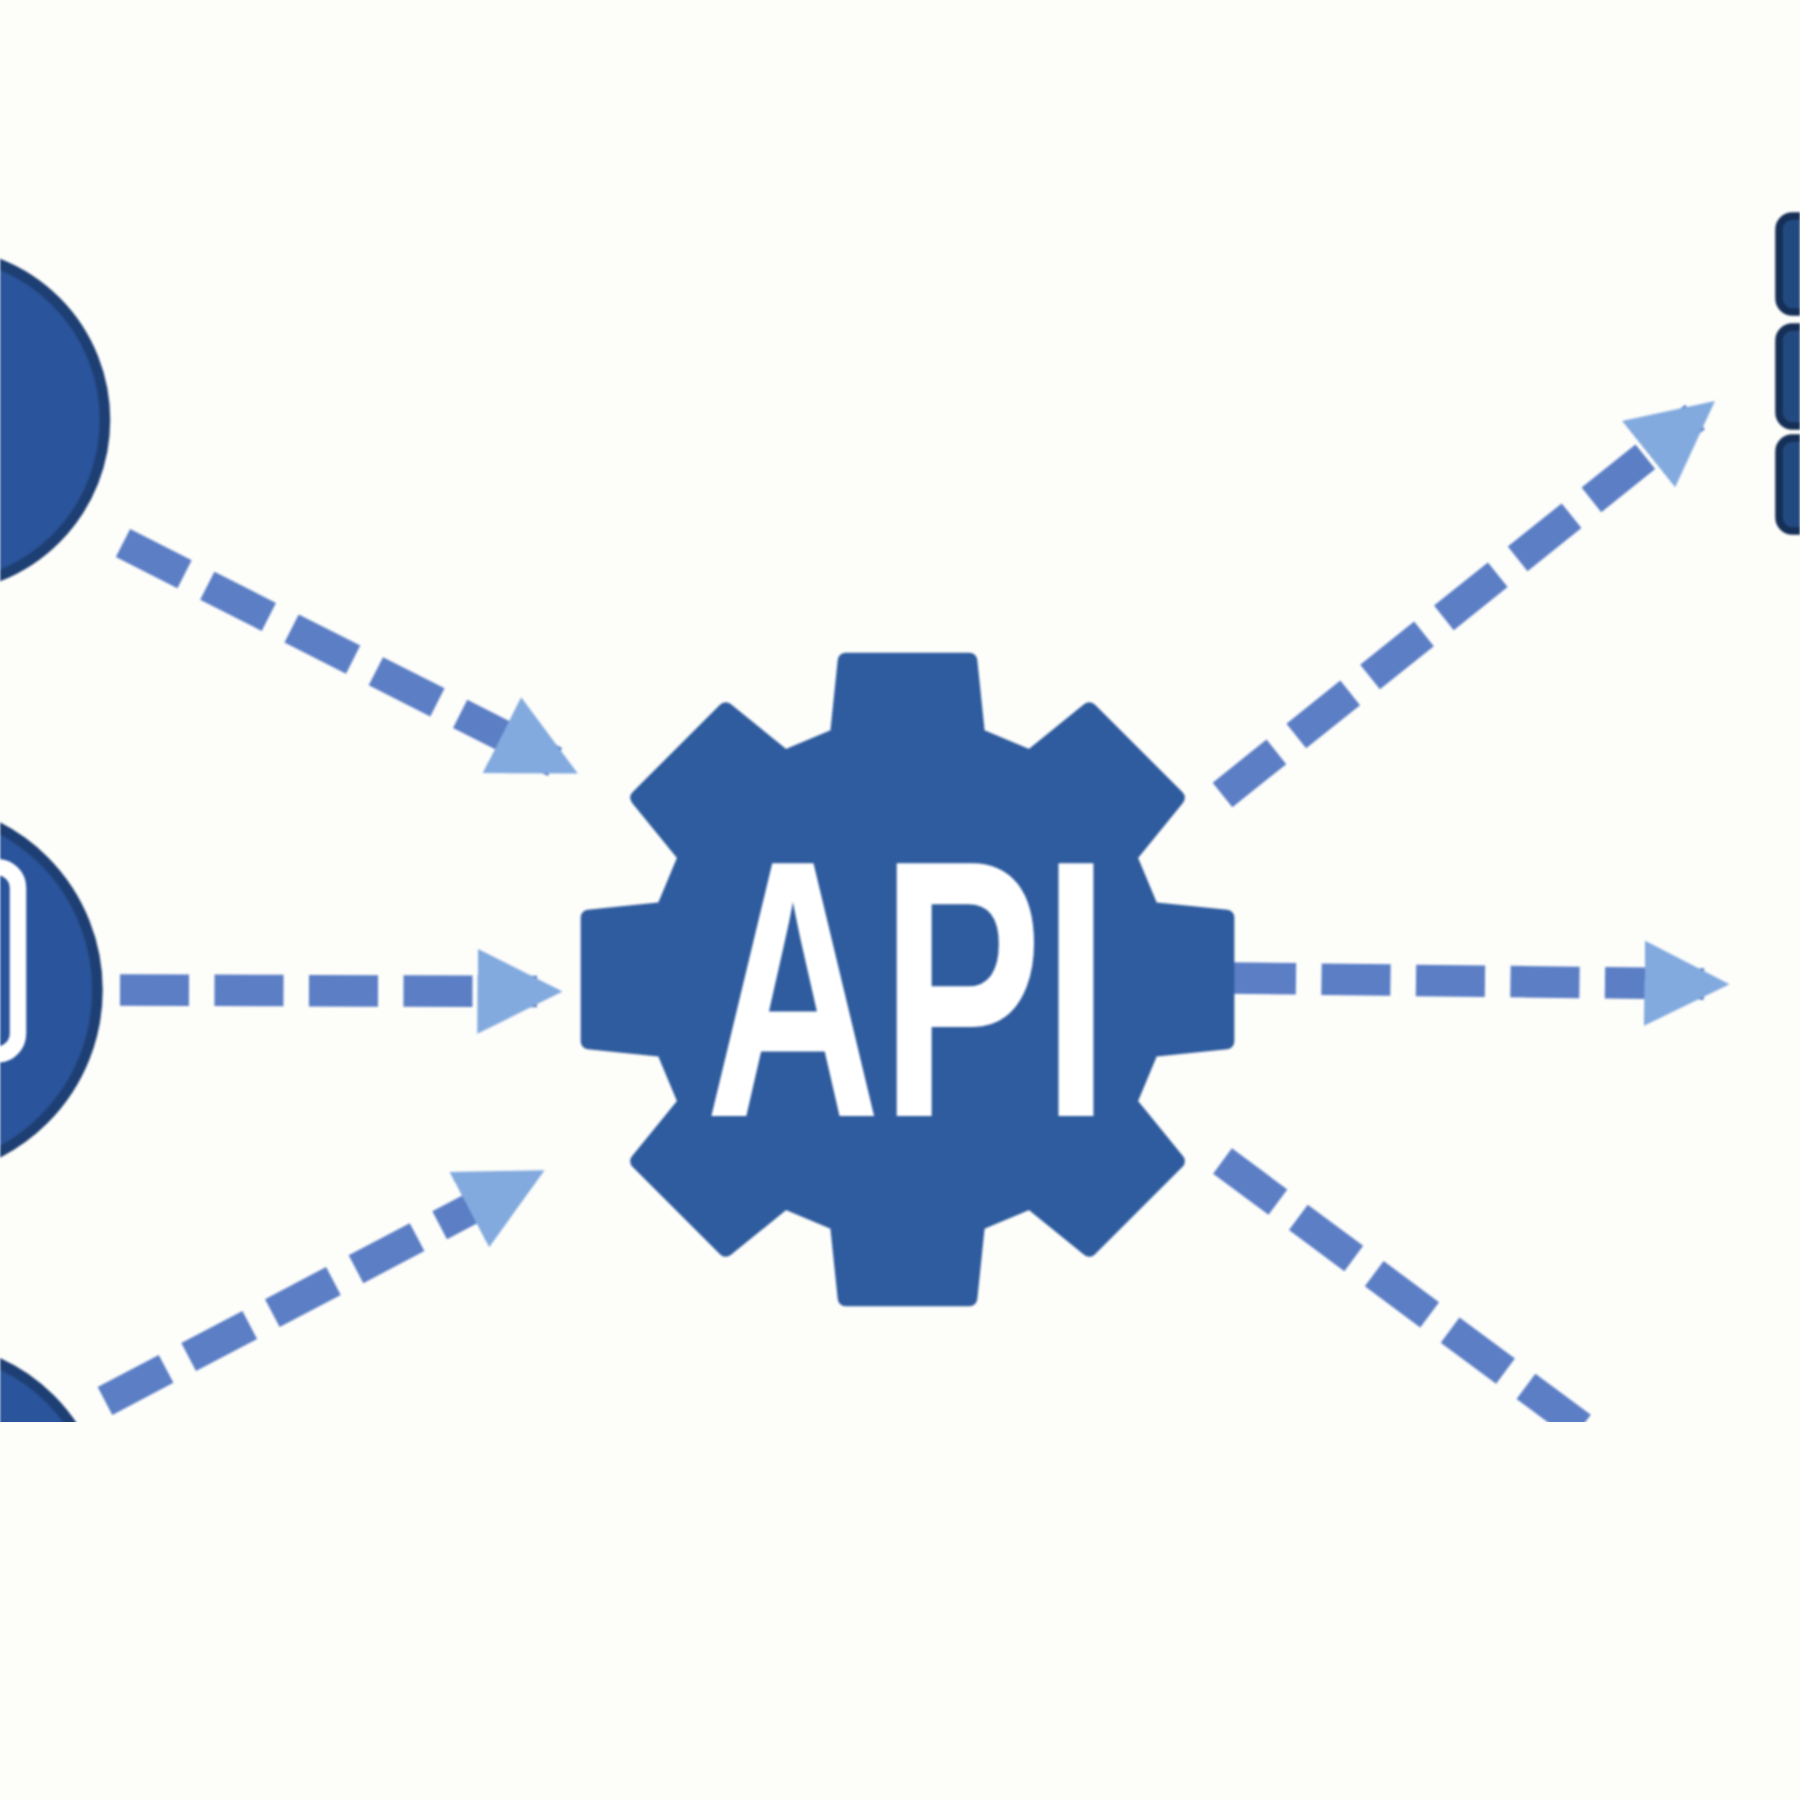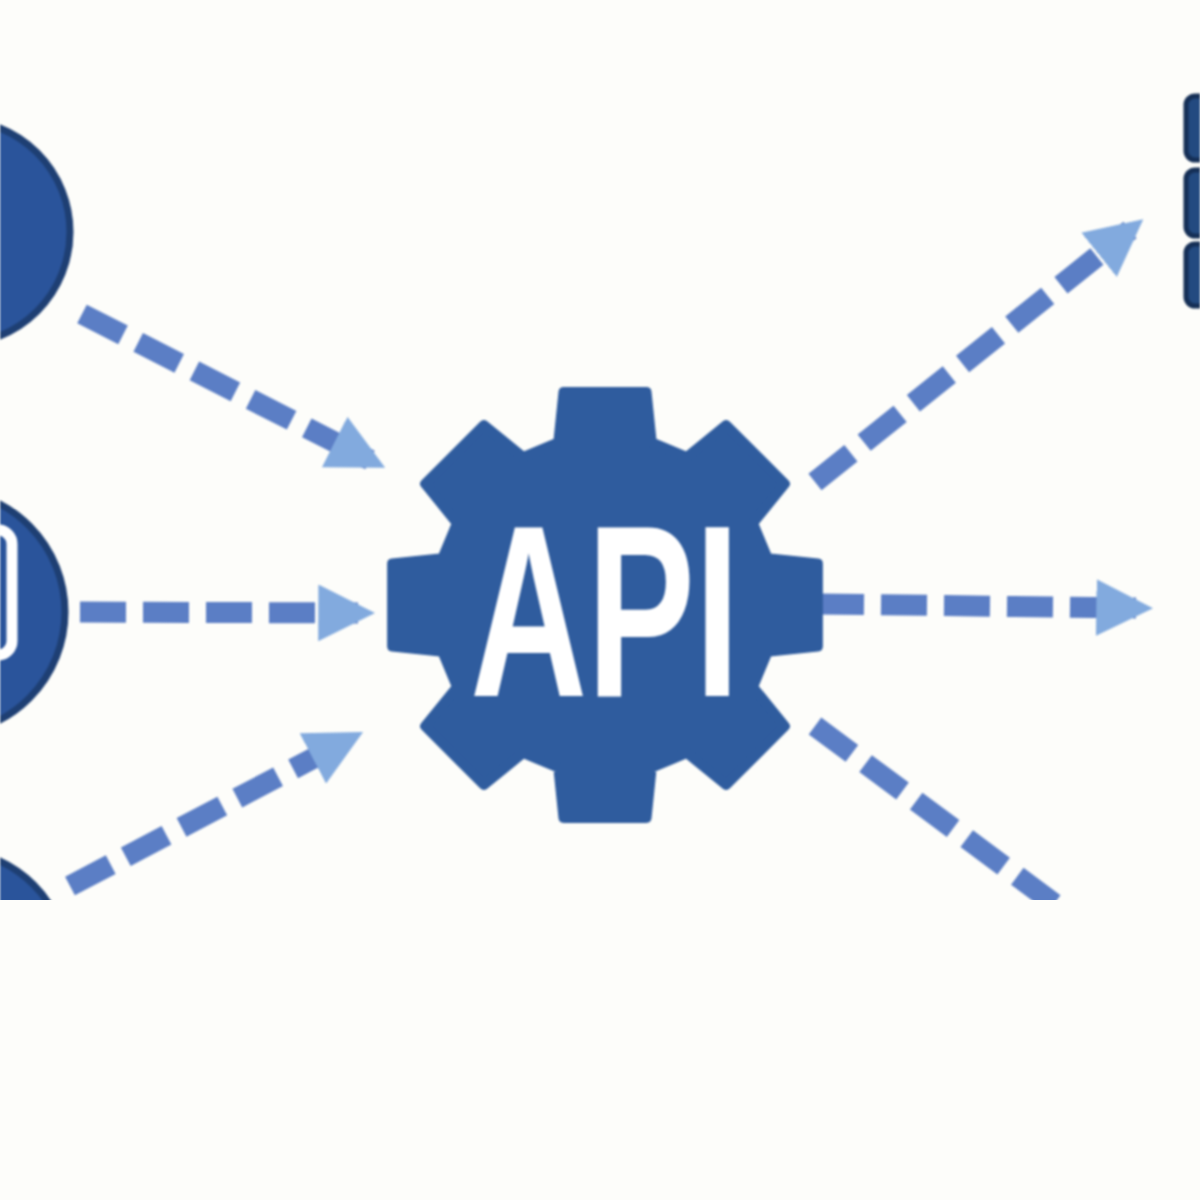--- a/index.html
+++ b/index.html
@@ -9,20 +9,21 @@
     height: 1200px;
     background: #fdfdfa;
     overflow: hidden;
     font-family: "Liberation Sans", sans-serif;
   }
   .stage {
     position: relative;
     width: 1200px;
     height: 900px;
     overflow: hidden;
+    margin-top: 48px;
   }
   .stage svg {
     position: absolute;
     inset: 0;
     filter: blur(0.8px);
   }
   text.api-label {
     font-family: "Liberation Sans", "DejaVu Sans", sans-serif;
     font-weight: bold;
   }

